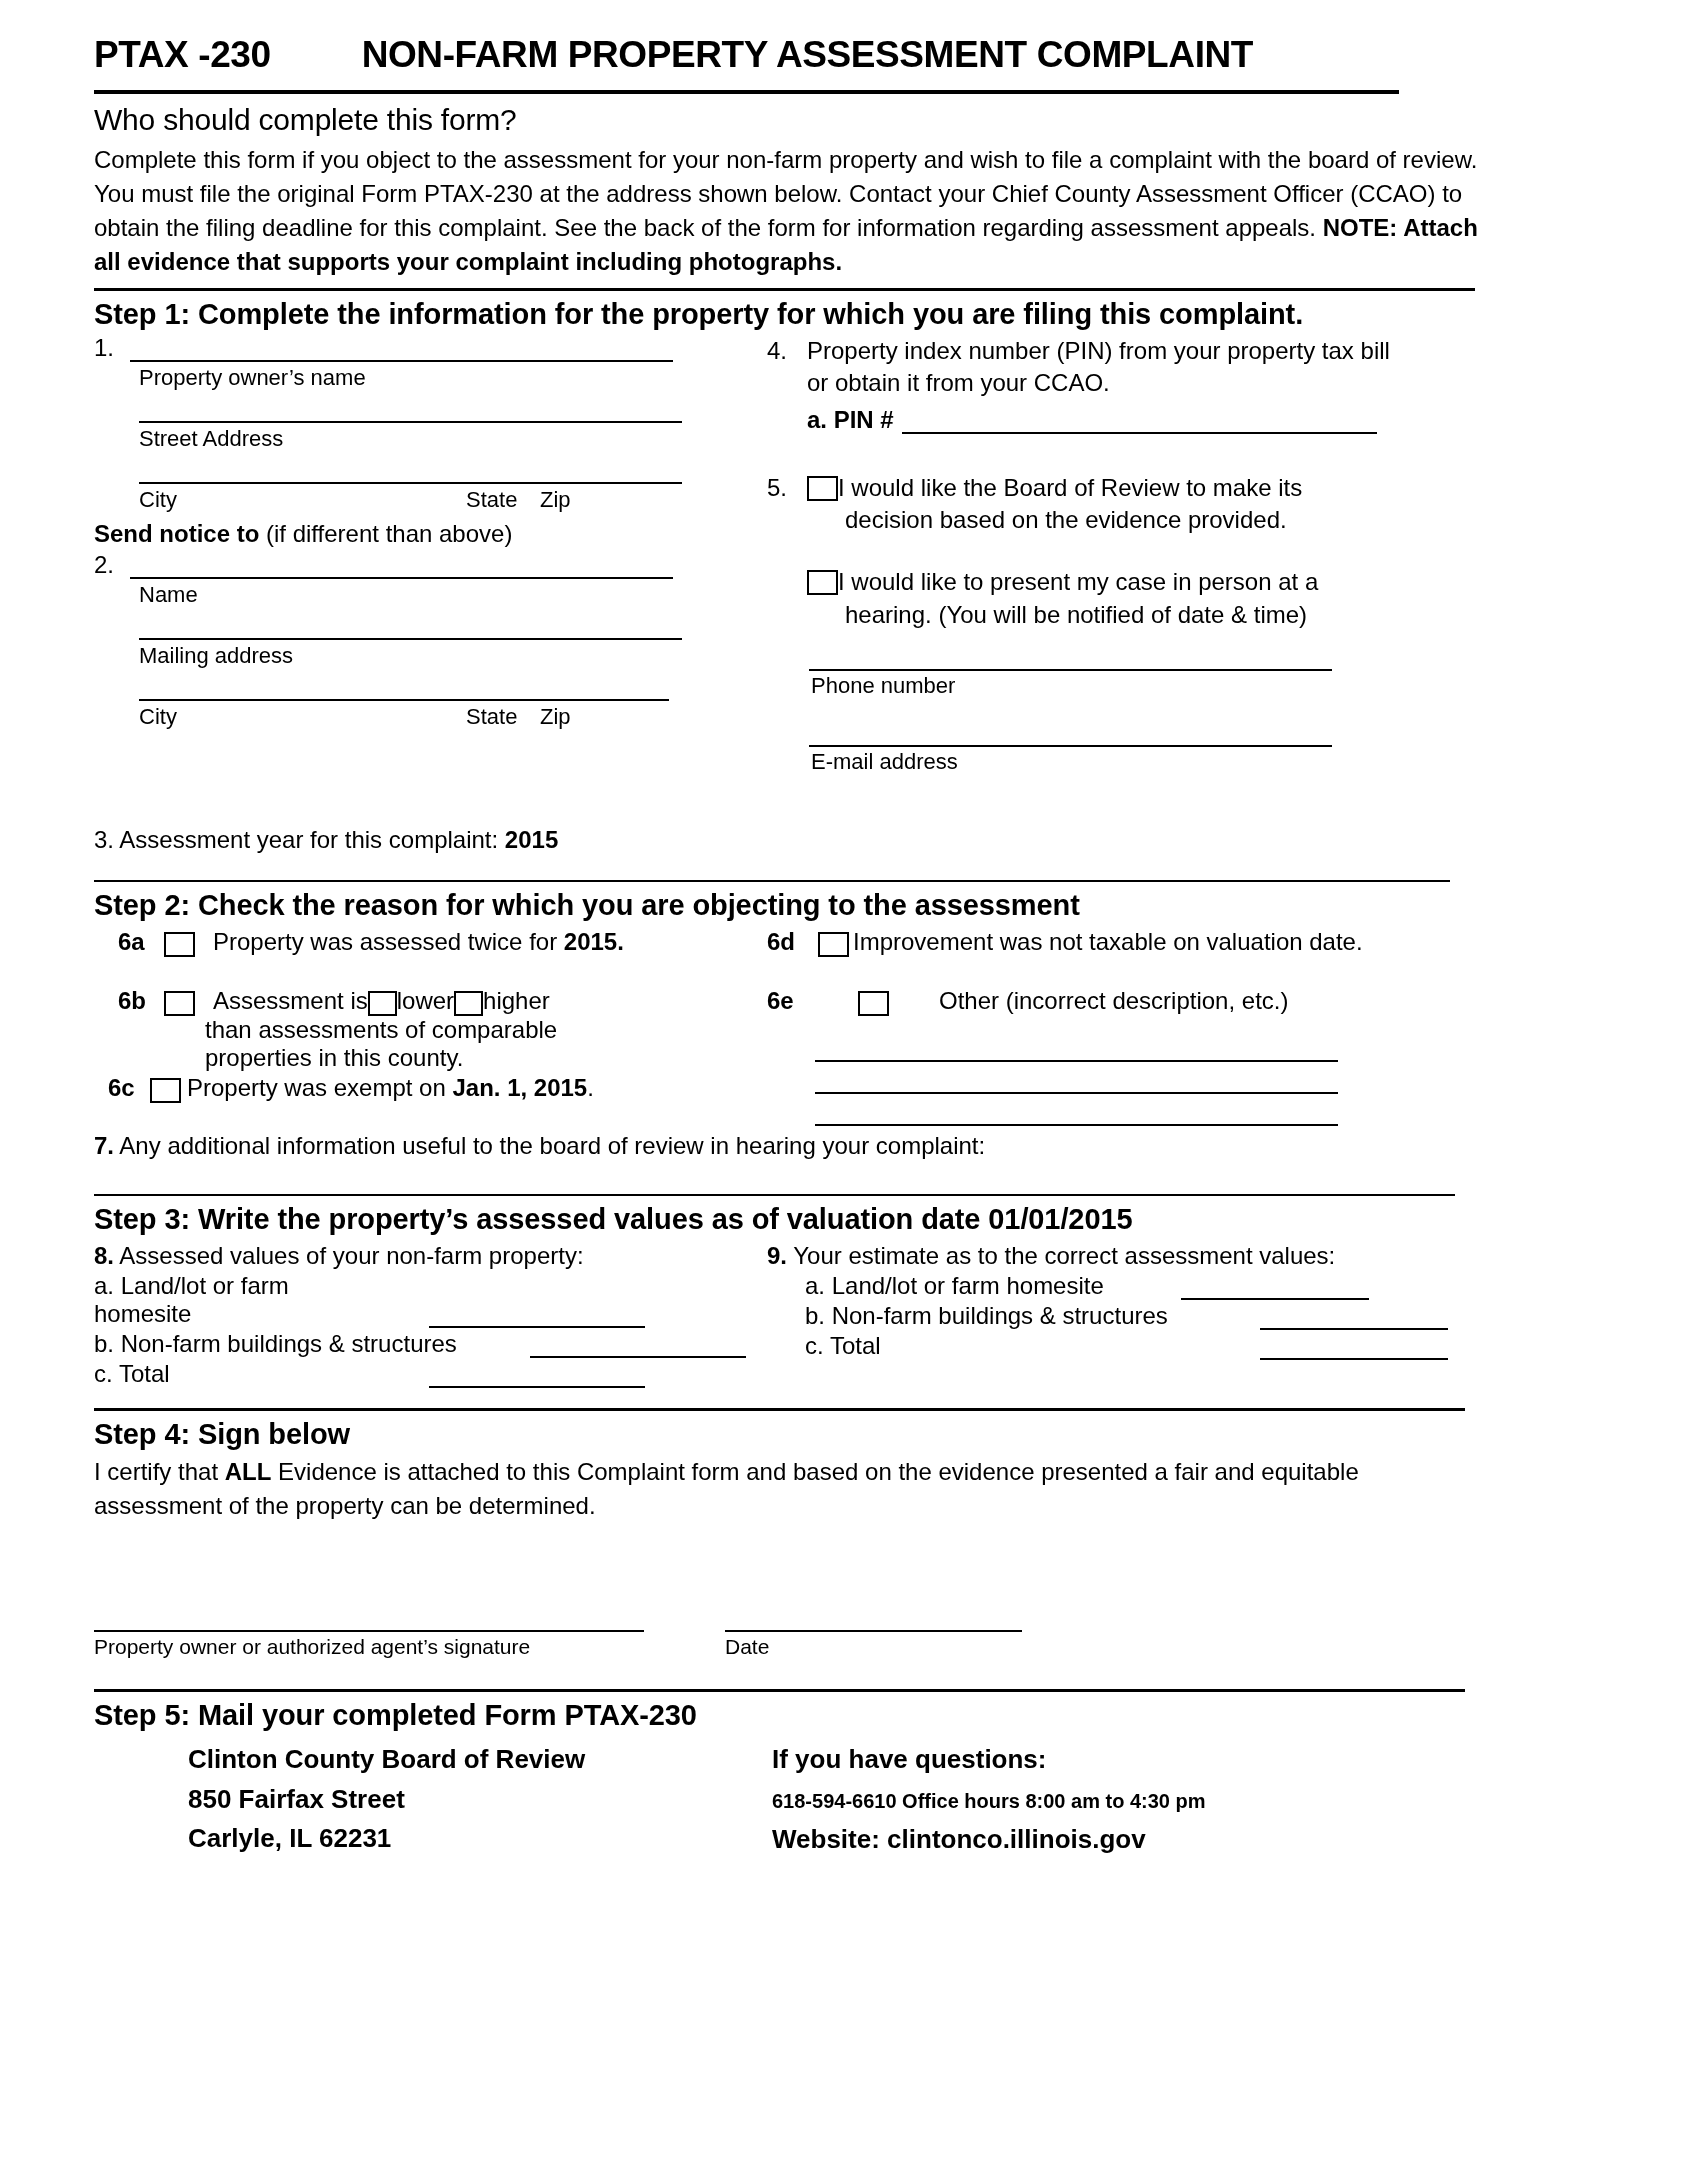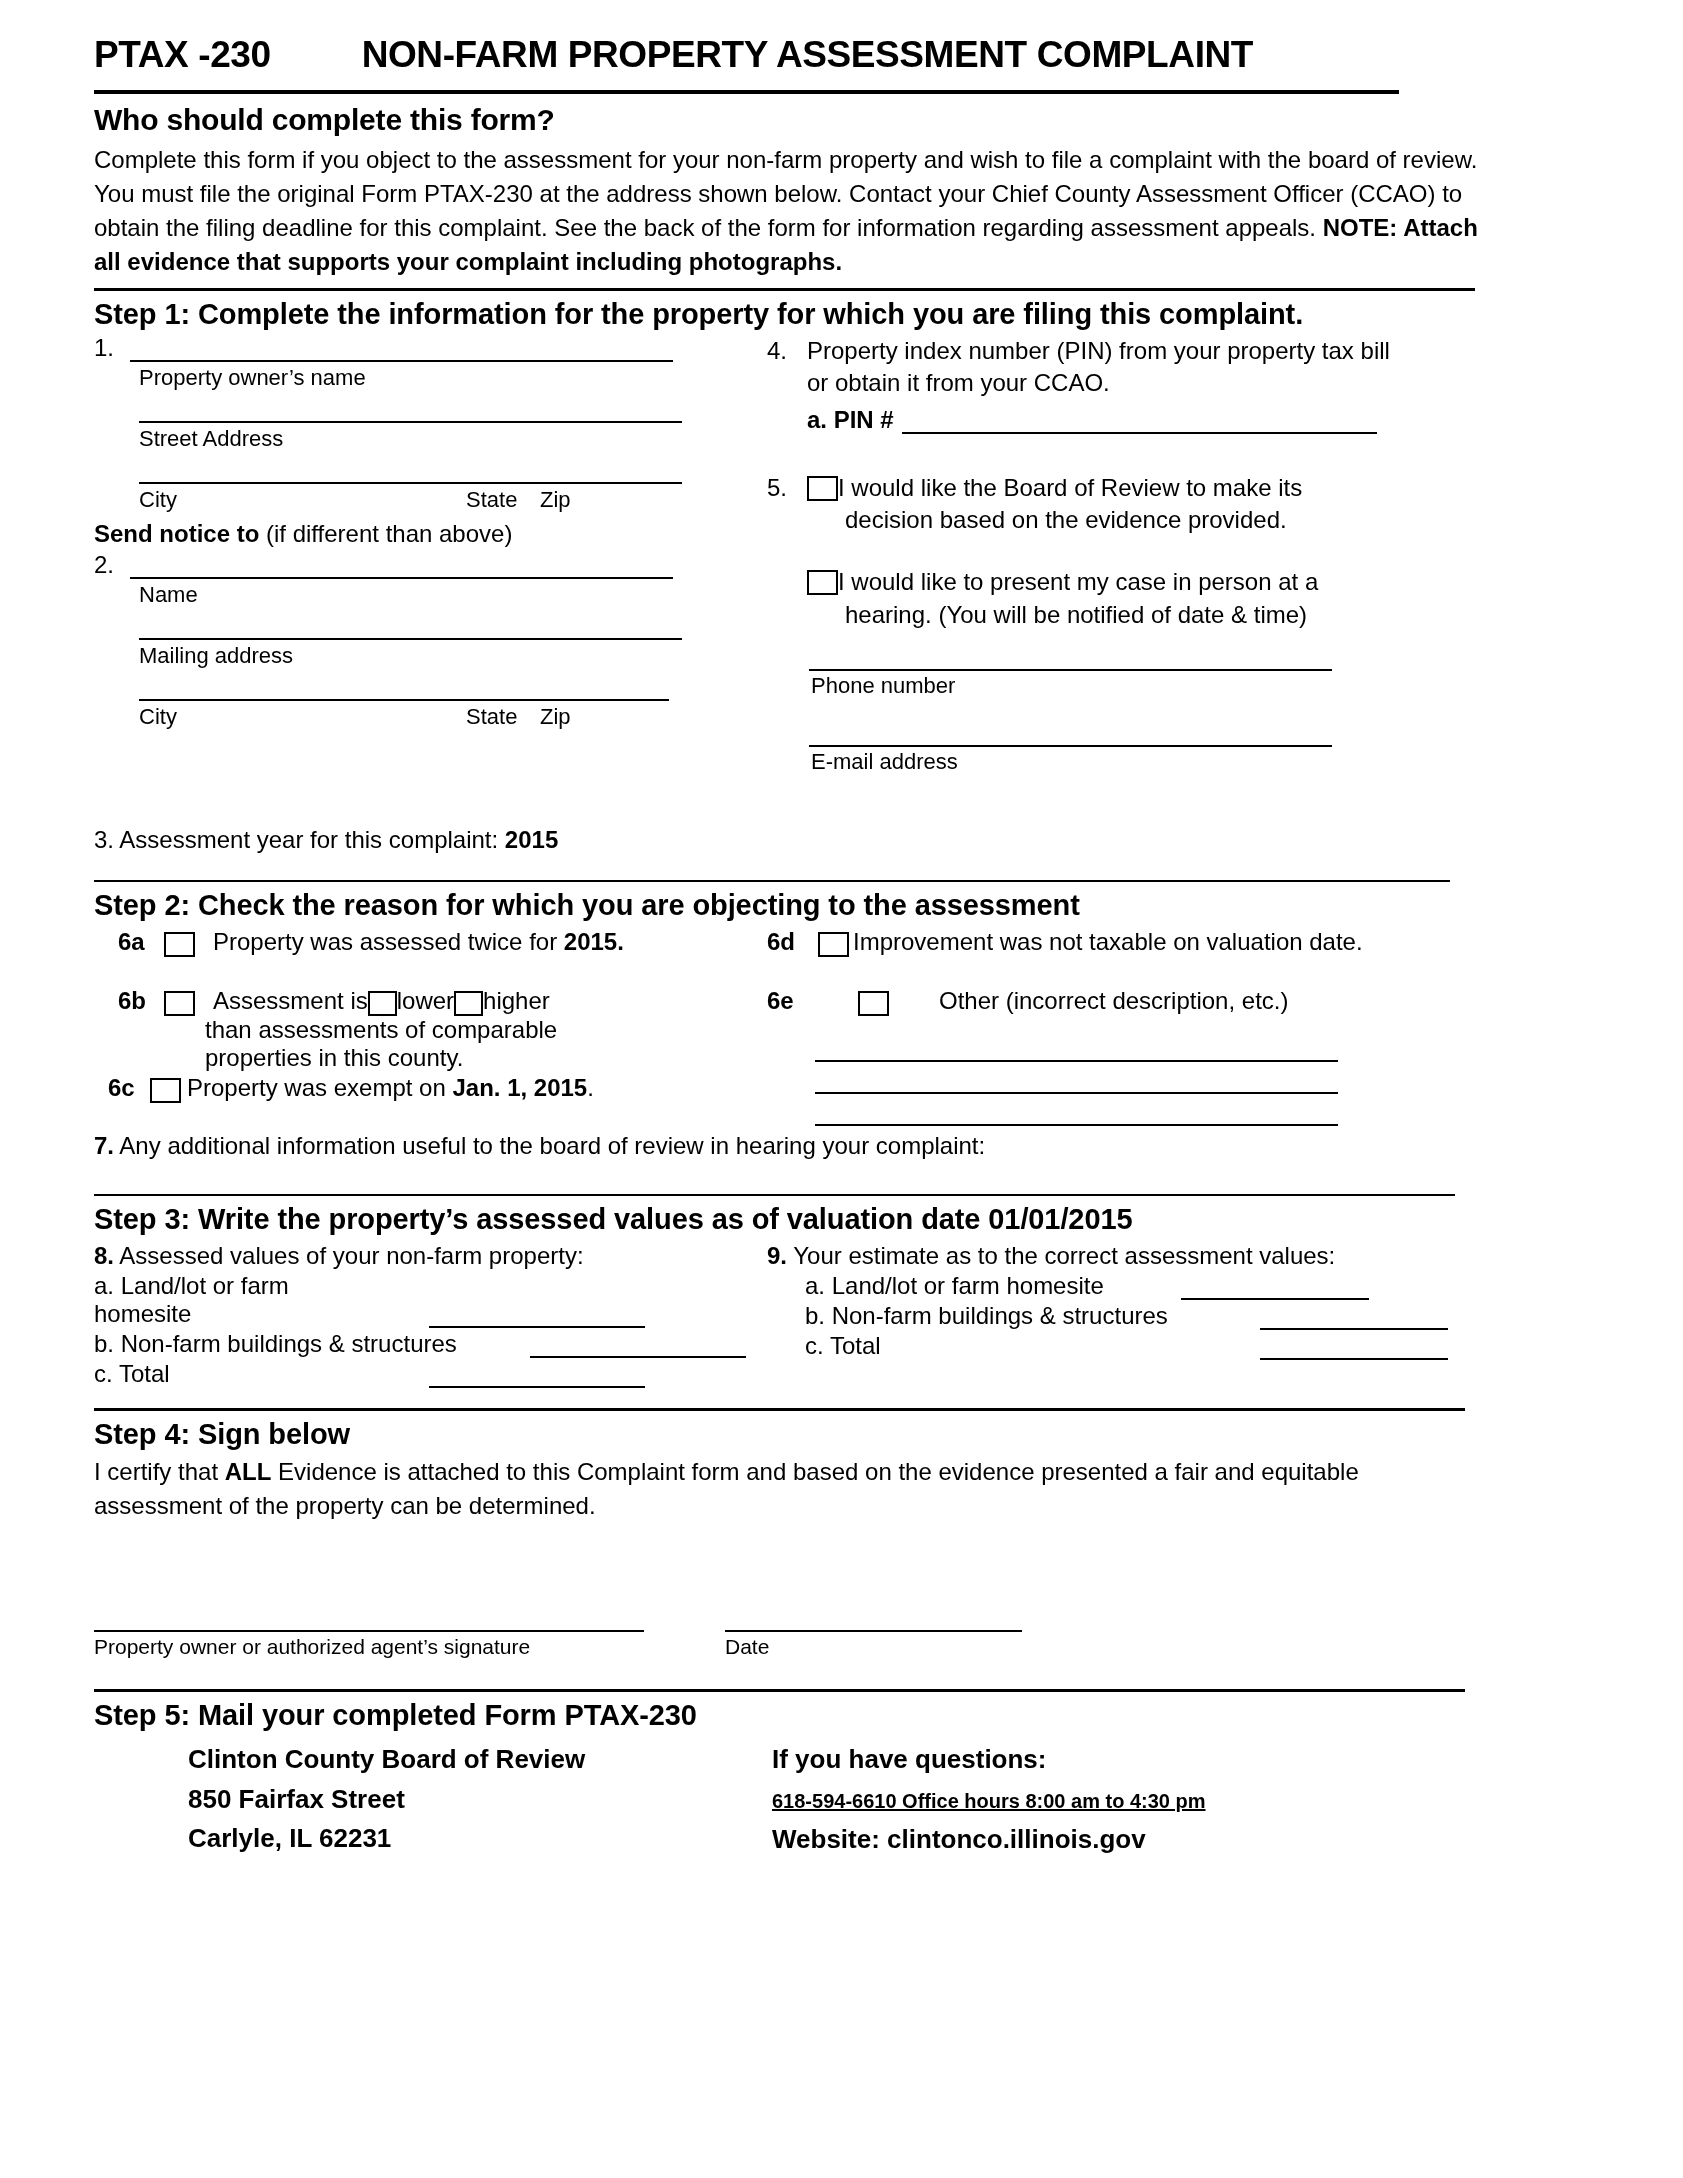--- a/index.html
+++ b/index.html
@@ -31,21 +31,21 @@
     font-size: 37px;
     letter-spacing: -0.4px;
     border-bottom: 4px solid #000;
     padding-bottom: 14px;
     width: 1305px;
     white-space: nowrap;
   }
   .title-code { margin-right: 91px; }
 
   .h-sub {
-    font-weight: bold;
+    font-weight: normal;
     font-size: 30px;
     margin-top: 9px;
     letter-spacing: -0.2px;
   }
 
   
   .intro {
     font-size: 24px;
     line-height: 1.415;
     margin-top: 6px;
@@ -199,21 +199,20 @@
   
   .addr {
     font-weight: bold;
     font-size: 26px;
     line-height: 1.52;
   }
   .q-small {
     font-weight: bold;
     font-size: 20px;
     line-height: 1.5;
-    text-decoration: underline;
   }
   .nowrap { white-space: nowrap; }
 </style>
 </head>
 <body>
 
 <div class="page">
 
   <div class="title-row">
     <span class="title-code">PTAX -230</span>

